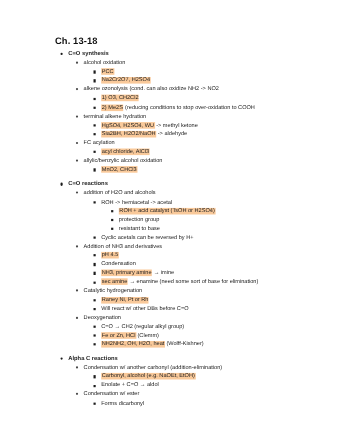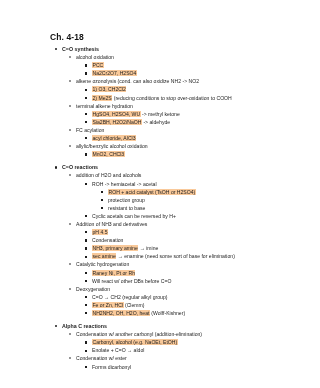--- a/index.html
+++ b/index.html
@@ -81,21 +81,21 @@
   .hl {
     background: #f9c99a;
     padding: 0 0.5px;
   }
   .spacer { height: 5px; }
 </style>
 </head>
 <body>
 
 <div id="page">
-  <div class="doc-title">Ch. 4-18</div>
+  <div class="doc-title">Ch. 13-18</div>
   <ul id="outline-root">
       <li class="lvl1"><span class="bl"></span><span class="txt">C=O synthesis</span></li>
       <li class="lvl2"><span class="bl"></span><span class="txt">alcohol oxidation</span></li>
       <li class="lvl3"><span class="bl"></span><span class="txt"><span class="hl">PCC</span></span></li>
       <li class="lvl3"><span class="bl"></span><span class="txt"><span class="hl">Na2Cr2O7, H2SO4</span></span></li>
       <li class="lvl2"><span class="bl"></span><span class="txt">alkene ozonolysis (cond. can also oxidize NH2 -&gt; NO2</span></li>
       <li class="lvl3"><span class="bl"></span><span class="txt"><span class="hl">1) O3, CH2Cl2</span></span></li>
       <li class="lvl3"><span class="bl"></span><span class="txt"><span class="hl">2) Me2S</span><span> (reducing conditions to stop over-oxidation to COOH</span></span></li>
       <li class="lvl2"><span class="bl"></span><span class="txt">terminal alkene hydration</span></li>
       <li class="lvl3"><span class="bl"></span><span class="txt"><span class="hl">HgSO4, H2SO4, WU</span><span> -&gt; methyl ketone</span></span></li>

